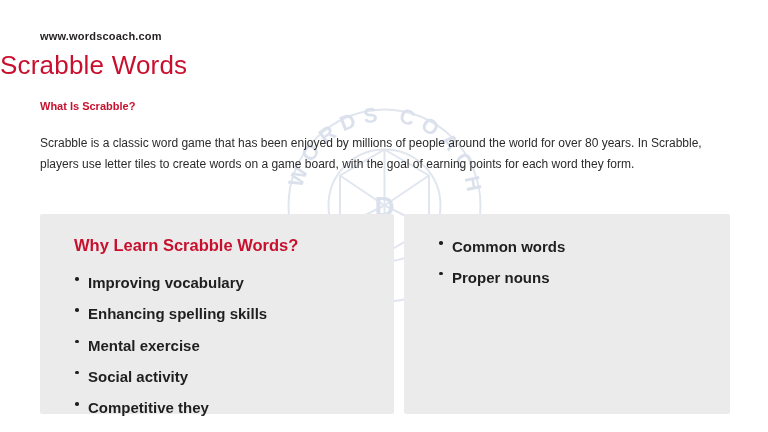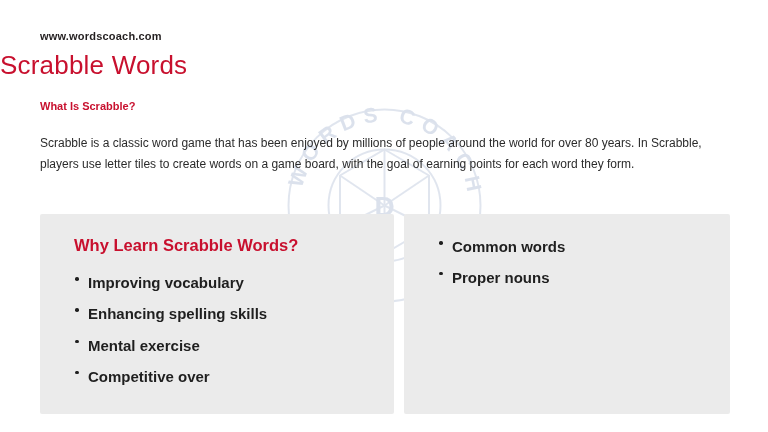--- a/index.html
+++ b/index.html
@@ -171,21 +171,22 @@
   <p class="intro">Scrabble is a classic word game that has been enjoyed by millions of people around the world for over 80 years. In Scrabble, players use letter tiles to create words on a game board, with the goal of earning points for each word they form.</p>
 
   <div class="panels">
 
     <div class="panel panel-left">
       <div class="panel-title">Why Learn Scrabble Words?</div>
       <ul>
         <li>Improving vocabulary</li>
         <li>Enhancing spelling skills</li>
         <li>Mental exercise</li>
-        <li>Competitive over</li>
+        <li>Social activity</li>
+        <li>Competitive they</li>
       </ul>
     </div>
 
     <div class="panel panel-right">
       <ul>
         <li>Common words</li>
         <li>Proper nouns</li>
       </ul>
     </div>
 

